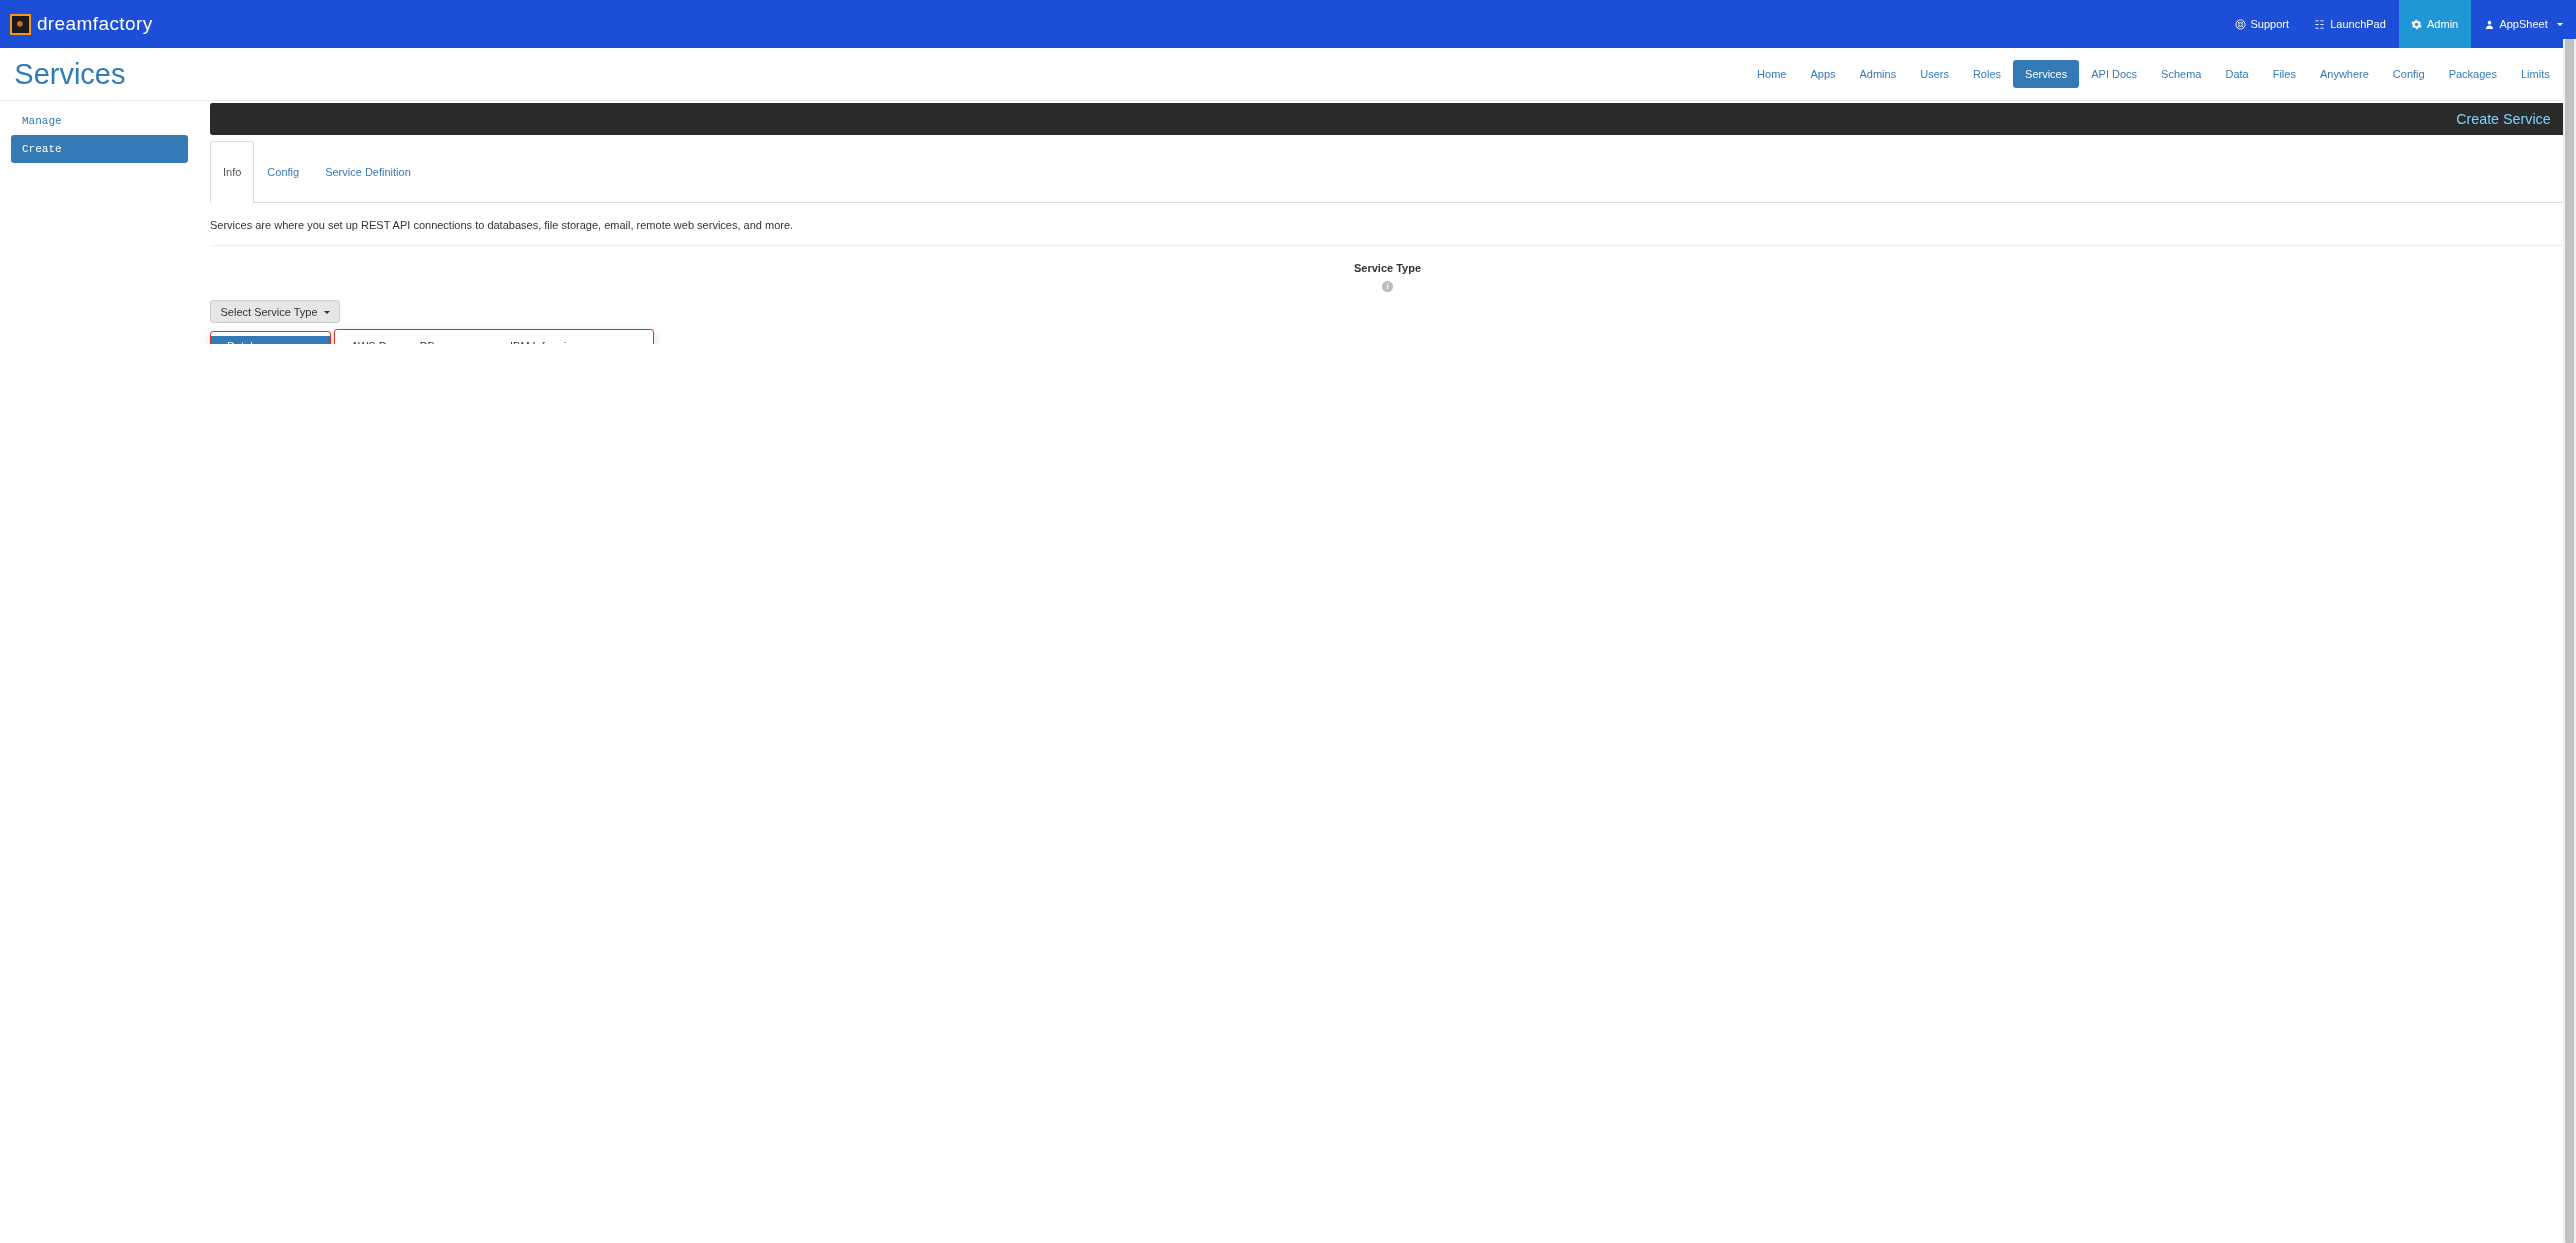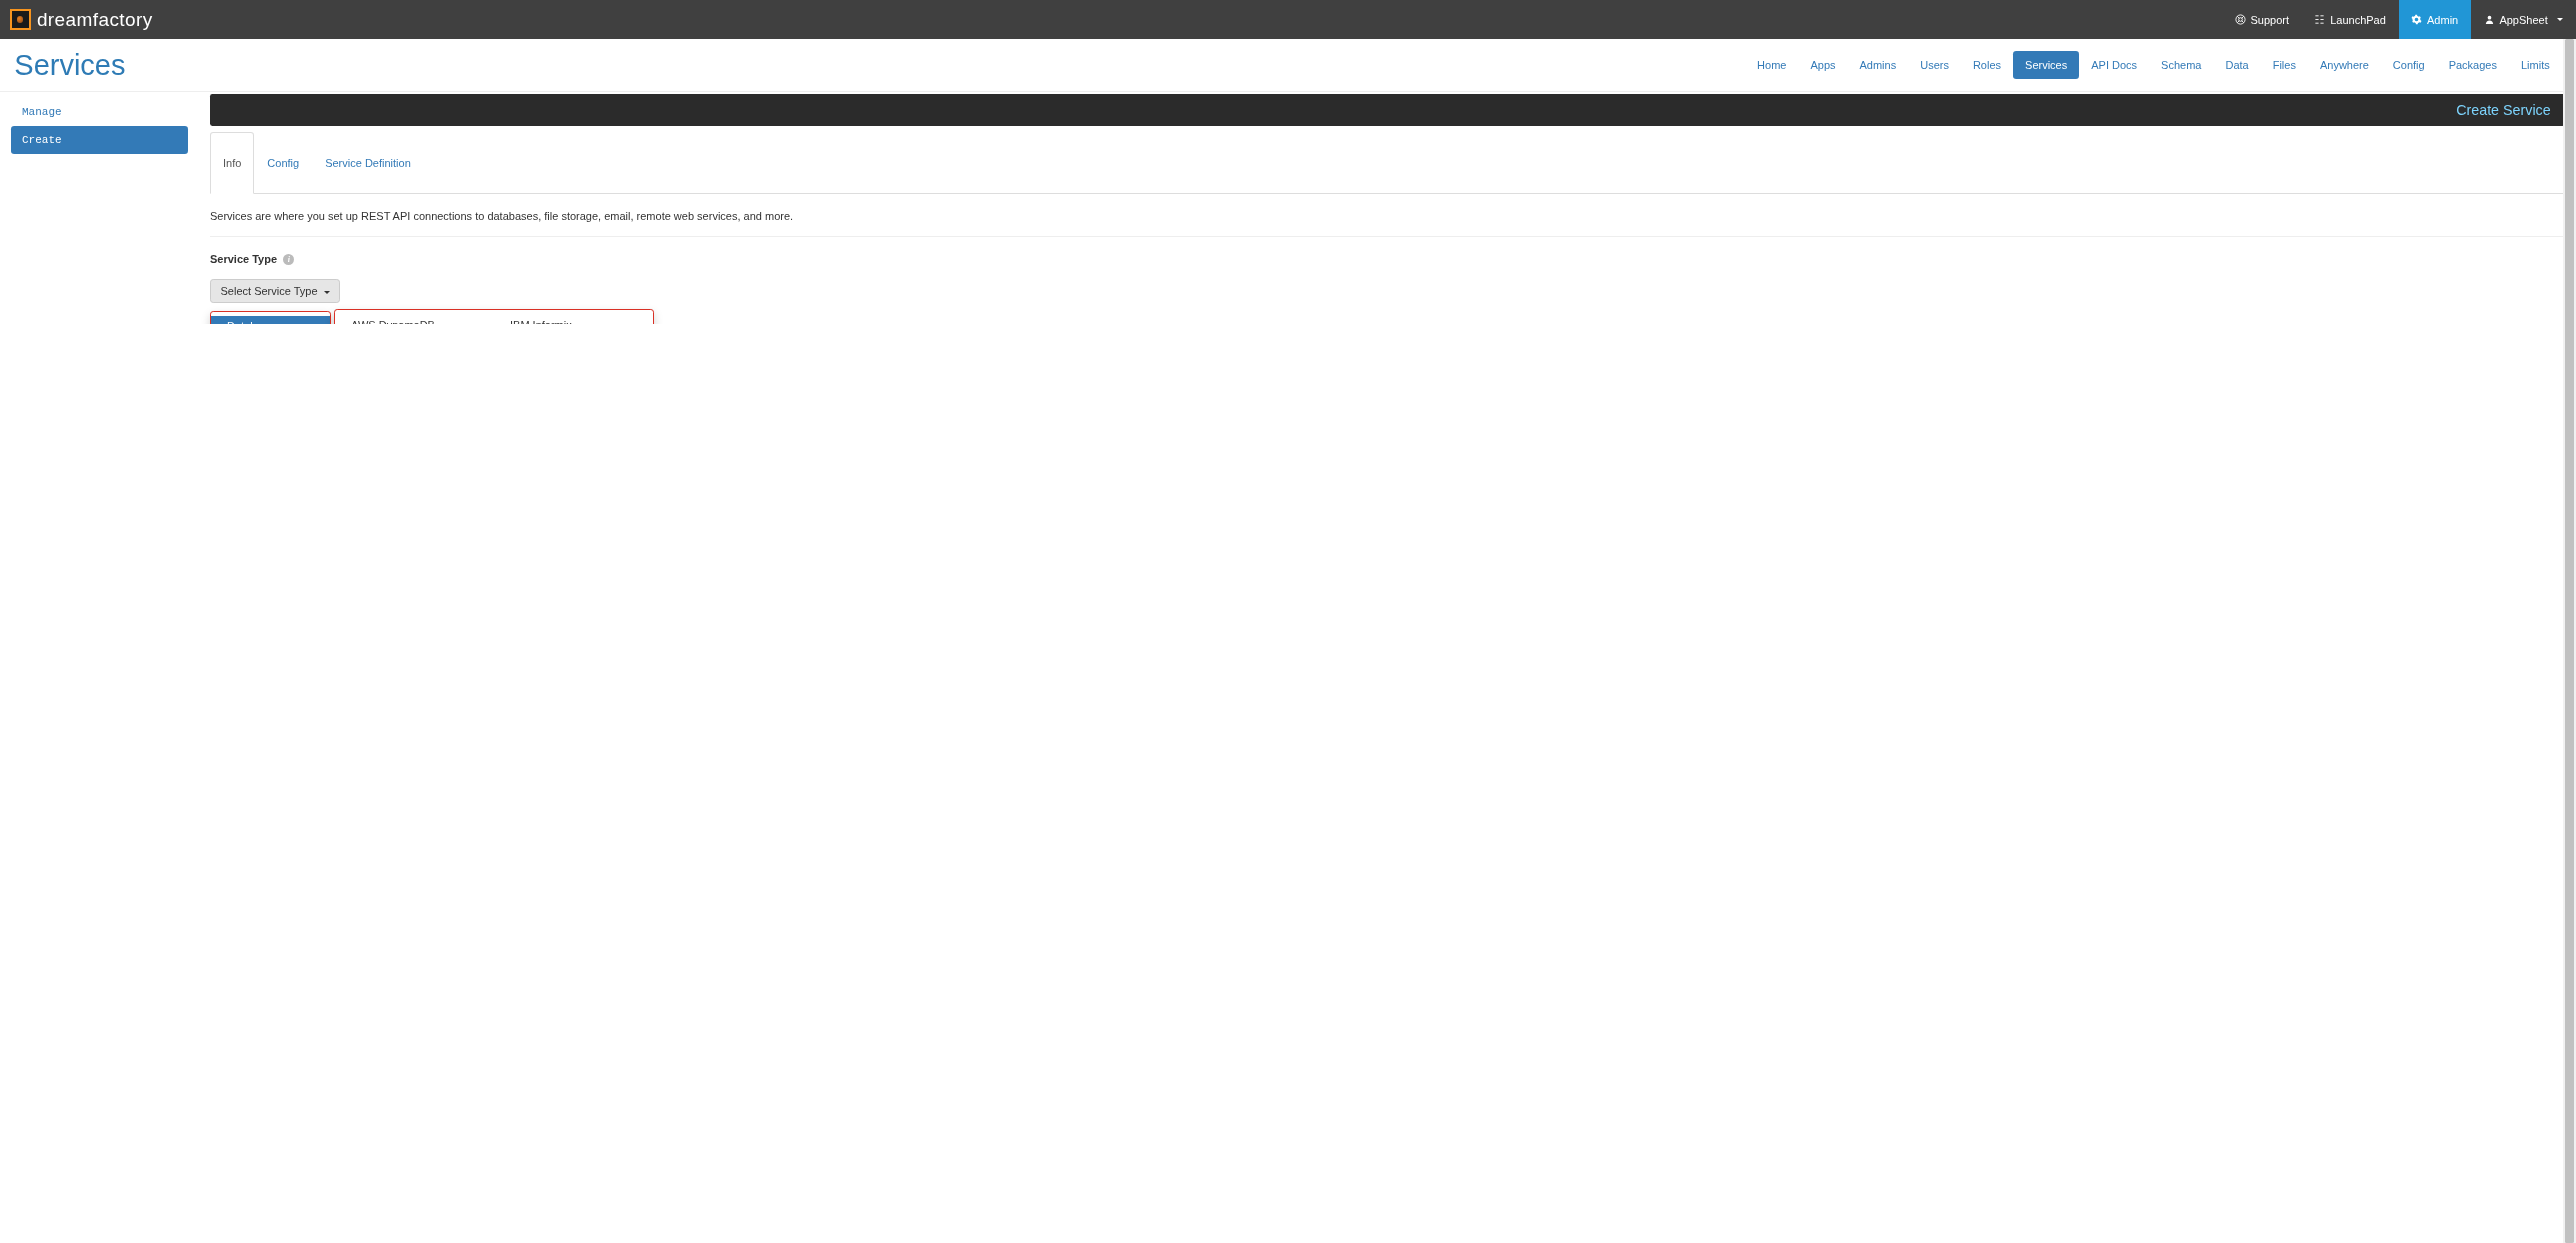--- a/index.html
+++ b/index.html
@@ -4,22 +4,22 @@
 <style>
   * { box-sizing: border-box; margin: 0; padding: 0; }
   body {
     font-family: "Helvetica Neue", Helvetica, Arial, sans-serif;
     font-size: 11px;
     color: #333;
     background: #fff;
   }
   
   .topbar {
-    background: #404040;
-    height: 39px;
+    background: #1d4ed8;
+    height: 48px;
     display: flex;
     align-items: center;
     padding: 0 0 0 9.5px;
   }
   .brand {
     display: flex;
     align-items: center;
     color: #fff;
     font-size: 19px;
     font-weight: 300;
@@ -160,24 +160,25 @@
     color: #333;
     font-size: 11px;
     padding-bottom: 14.3px;
     border-bottom: 0.8px solid #eee;
     margin-bottom: 16px;
   }
   .field-label {
     font-weight: 700;
     font-size: 11px;
     color: #333;
-    margin-bottom: 14px;
+    margin-bottom: 8px;
     display: flex;
     align-items: center;
     gap: 6.4px;
+    flex-direction: column;
   }
   .info-icon {
     width: 11px; height: 11px;
     border-radius: 50%;
     background: #bbb;
     color: #fff;
     font-size: 8px;
     display: inline-flex;
     align-items: center;
     justify-content: center;

